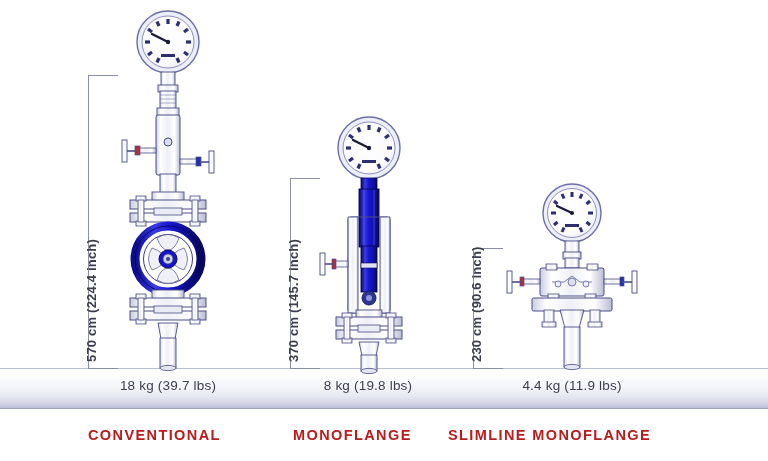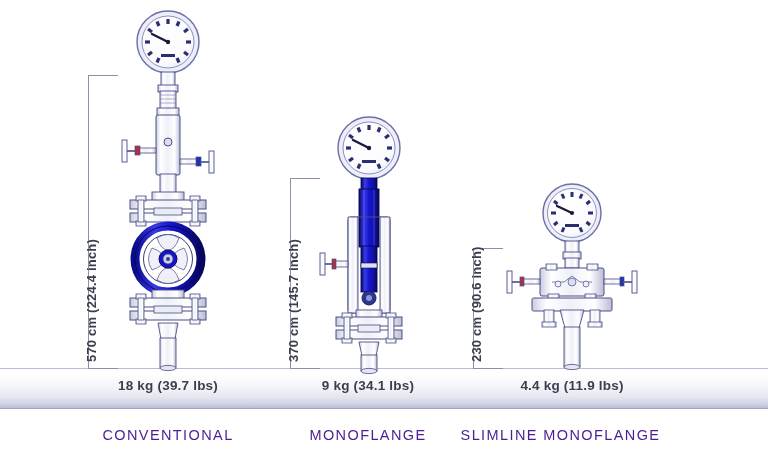--- a/index.html
+++ b/index.html
@@ -36,34 +36,33 @@
     top: 369px; height: 10px;
     background: linear-gradient(to bottom, #ffffff, rgba(255,255,255,0));
   }
 
   
   .weight {
     position: absolute;
     top: 378px;
     text-align: center;
     font-size: 13.5px;
-    font-weight: bold;
+    font-weight: normal;
     color: #3b3f4d;
     letter-spacing: .2px;
     white-space: nowrap;
   }
 
   
   .caption {
     position: absolute;
     top: 427px;
-    text-align: center;
     font-size: 14.5px;
-    font-weight: normal;
-    color: #4c1d95;
+    font-weight: bold;
+    color: #b91c1c;
     letter-spacing: 1.4px;
     white-space: nowrap;
   }
 
   
   .dim {
     position: absolute;
     border-left: 1.3px solid #8b8fa8;
     border-top: 1.3px solid #8b8fa8;
     border-bottom: 1.3px solid #8b8fa8;
@@ -412,20 +411,20 @@
   <div class="dim" style="left:88px; top:75px; width:30px; height:294px;"></div>
   <div class="dim-label" style="left: 84px; top: 362px; transform: rotate(-90deg);">570 cm (224.4 inch)</div>
 
   <div class="dim" style="left:290px; top:178px; width:30px; height:191px;"></div>
   <div class="dim-label" style="left: 286px; top: 362px; transform: rotate(-90deg);">370 cm (145.7 inch)</div>
 
   <div class="dim" style="left:473px; top:248px; width:30px; height:121px;"></div>
   <div class="dim-label" style="left: 469px; top: 362px; transform: rotate(-90deg);">230 cm (90.6 inch)</div>
 
   <div class="weight" style="left:88px; width:160px;">18 kg (39.7 lbs)</div>
-  <div class="weight" style="left:293px; width:150px;">9 kg (34.1 lbs)</div>
+  <div class="weight" style="left:293px; width:150px;">8 kg (19.8 lbs)</div>
   <div class="weight" style="left:472px; width:200px;">4.4 kg (11.9 lbs)</div>
 
   <div class="caption" style="left:88px; width:160px;">CONVENTIONAL</div>
   <div class="caption" style="left:293px; width:150px;">MONOFLANGE</div>
   <div class="caption" style="left:448px; width:225px;">SLIMLINE MONOFLANGE</div>
 
 </div>
 
 </body></html>

